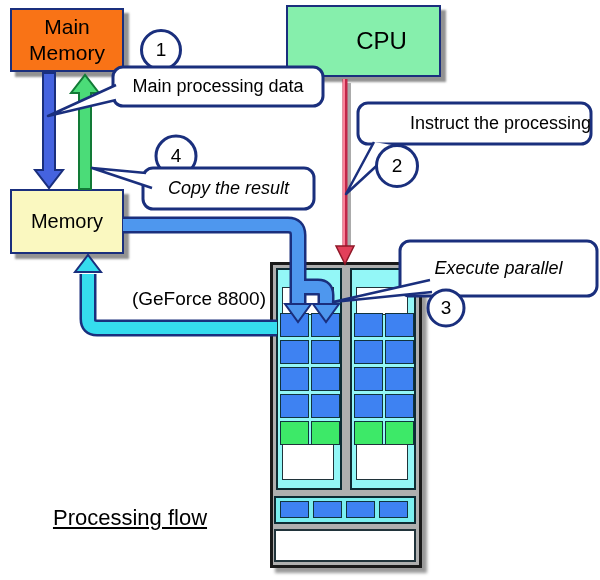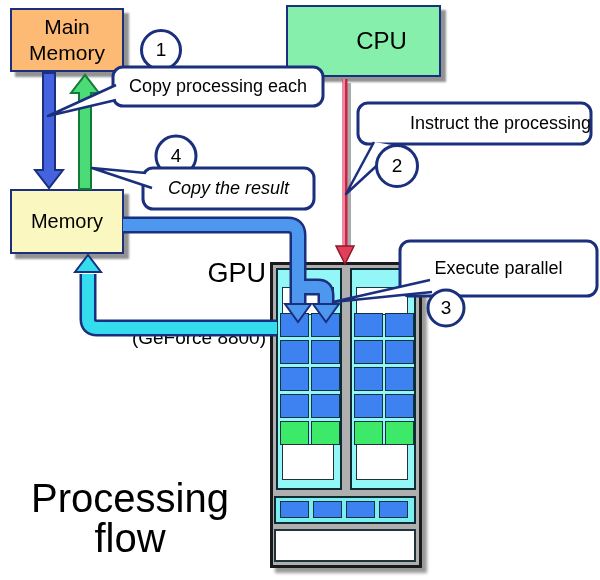--- a/index.html
+++ b/index.html
@@ -3,21 +3,21 @@
 <meta charset="utf-8">
 <style>
   html,body{margin:0;padding:0;background:#fff;}
   #canvas{position:relative;width:600px;height:580px;background:#ffffff;overflow:hidden;
           font-family:"Liberation Sans", sans-serif;color:#000;}
   .layer{position:absolute;left:0;top:0;width:600px;height:580px;}
   
   .box{position:absolute;border:2.5px solid #1A2F7D;box-shadow:5px 5px 2px rgba(110,110,110,.75);
        display:flex;flex-direction:column;align-items:center;justify-content:center;
        text-align:center;line-height:1.22;z-index:1;}
-  #main-memory{left:10px;top:8px;width:110px;height:60px;background:#fdba74;font-size:21px;}
+  #main-memory{left:10px;top:8px;width:110px;height:60px;background:#f97316;font-size:21px;}
   #cpu-box{left:286px;top:5px;width:115px;height:68px;background:#86efac;font-size:24px;padding-left:36px;}
   #memory-gpu{left:10px;top:189px;width:110px;height:61px;background:#FAF8C0;font-size:20px;}
   
   #gpu-frame{position:absolute;left:270px;top:262px;width:146px;height:300px;background:#AFAFAF;
              border:3px solid #1A1A1A;box-shadow:5px 5px 3px rgba(0,0,0,.4);z-index:1;}
   .gpu-col{position:absolute;top:3px;width:62px;height:218px;background:#93F7F7;border:2px solid #0D2B33;}
   #gpu-col-1{left:3px;} #gpu-col-2{left:77px;}
   .col-topbox{position:absolute;left:4px;top:17px;width:50px;height:26px;background:#fff;border:1.5px solid #20333A;}
   .col-cells{position:absolute;left:2px;top:43px;display:grid;grid-template-columns:repeat(2,29px);
              gap:3px 2px;}
@@ -30,28 +30,28 @@
   #strip-cells .cell{width:29px;height:17px;box-sizing:border-box;border:1.5px solid #10333D;}
   #gpu-bottom-box{position:absolute;left:274px;top:529px;width:138px;height:29px;background:#fff;
              border:2px solid #20333A;z-index:1;}
   
   #overlay{z-index:2;pointer-events:none;}
   
   .txt{position:absolute;z-index:3;display:flex;align-items:center;justify-content:center;
        text-align:center;line-height:1.25;}
   #callout1-text{left:113px;top:67px;width:210px;height:39px;font-size:18px;}
   #callout2-text{left:358px;top:103px;width:233px;height:41px;font-size:18px;padding-left:26px;}
-  #callout3-text{left:400px;top:241px;width:197px;height:55px;font-size:18px;flex-direction:row;line-height:1.2;}
+  #callout3-text{left:400px;top:241px;width:197px;height:55px;font-size:18px;flex-direction:row;line-height:1.2;font-style:italic;}
   #callout4-text{left:143px;top:168px;width:171px;height:41px;font-size:18px;font-style:italic;}
   .num{width:40px;height:40px;font-size:19px;}
   #num1{left:141px;top:30px;} #num2{left:377px;top:146px;}
   #num3{left:426px;top:288px;} #num4{left:156px;top:136px;}
   #gpu-label{left:116px;top:260px;width:150px;height:28px;justify-content:flex-end;font-size:27px;z-index:1;}
-  #gpu-sublabel{left:100px;top:288px;width:166px;height:22px;justify-content:flex-end;font-size:19px;z-index:1;margin-top:39px;}
-  #diagram-title{left:10px;top:478px;width:240px;height:80px;flex-direction:column;font-size:40px;line-height:40px;z-index:1;}
+  #gpu-sublabel{left:100px;top:288px;width:166px;height:22px;justify-content:flex-end;font-size:19px;z-index:1;}
+  #diagram-title{left:10px;top:478px;width:240px;height:80px;flex-direction:column;font-size:22px;line-height:40px;z-index:1;text-decoration:underline;}
 </style>
 </head>
 <body>
 
 <div id="canvas">
 
   <div class="box" id="main-memory">
     <div>Main</div>
     <div>Memory</div>
   </div>
@@ -99,21 +99,20 @@
   <div id="gpu-strip">
     <div id="strip-cells">
         <div class="cell blue"></div>
         <div class="cell blue"></div>
         <div class="cell blue"></div>
         <div class="cell blue"></div>
       </div>
   </div>
   <div id="gpu-bottom-box"></div>
 
-  <div class="txt" id="gpu-label">GPU</div>
   <div class="txt" id="gpu-sublabel">(GeForce 8800)</div>
   <div class="txt" id="diagram-title">
     <div>Processing flow</div>
   </div>
 
   <svg id="overlay" class="layer" width="600" height="580" viewBox="0 0 600 580">
 
     <path d="M43,73 L55,73 L55,170 L63,170 L49,188 L35,170 L43,170 Z" fill="#4563DF" stroke="#1A2F7D" stroke-width="2"></path>
 
     <path d="M79,189 L79,93 L71,93 L85,75 L99,93 L91,93 L91,189 Z" fill="#4BDC78" stroke="#127A36" stroke-width="2"></path>
@@ -156,21 +155,21 @@
       <path d="M146,173 L92,168 L152,188" fill="#fff" stroke="#1A2F7D" stroke-width="2.5" stroke-linejoin="round"></path>
     </g>
 
     <g>
       <rect x="400" y="241" width="197" height="55" rx="10" fill="#fff" stroke="#1A2F7D" stroke-width="3"></rect>
       <path d="M430,280 L333,302 L432,292" fill="#fff" stroke="#1A2F7D" stroke-width="2.5" stroke-linejoin="round"></path>
       <circle cx="446" cy="308" r="18" fill="#fff" stroke="#1A2F7D" stroke-width="3"></circle>
     </g>
   </svg>
 
-  <div class="txt" id="callout1-text">Copy processing each</div>
+  <div class="txt" id="callout1-text">Main processing data</div>
   <div class="txt" id="callout2-text">Instruct the processing</div>
   <div class="txt" id="callout3-text">
     <div>Execute parallel</div>
   </div>
   <div class="txt" id="callout4-text">Copy the result</div>
   <div class="txt num" id="num1">1</div>
   <div class="txt num" id="num2">2</div>
   <div class="txt num" id="num3">3</div>
   <div class="txt num" id="num4">4</div>
 

